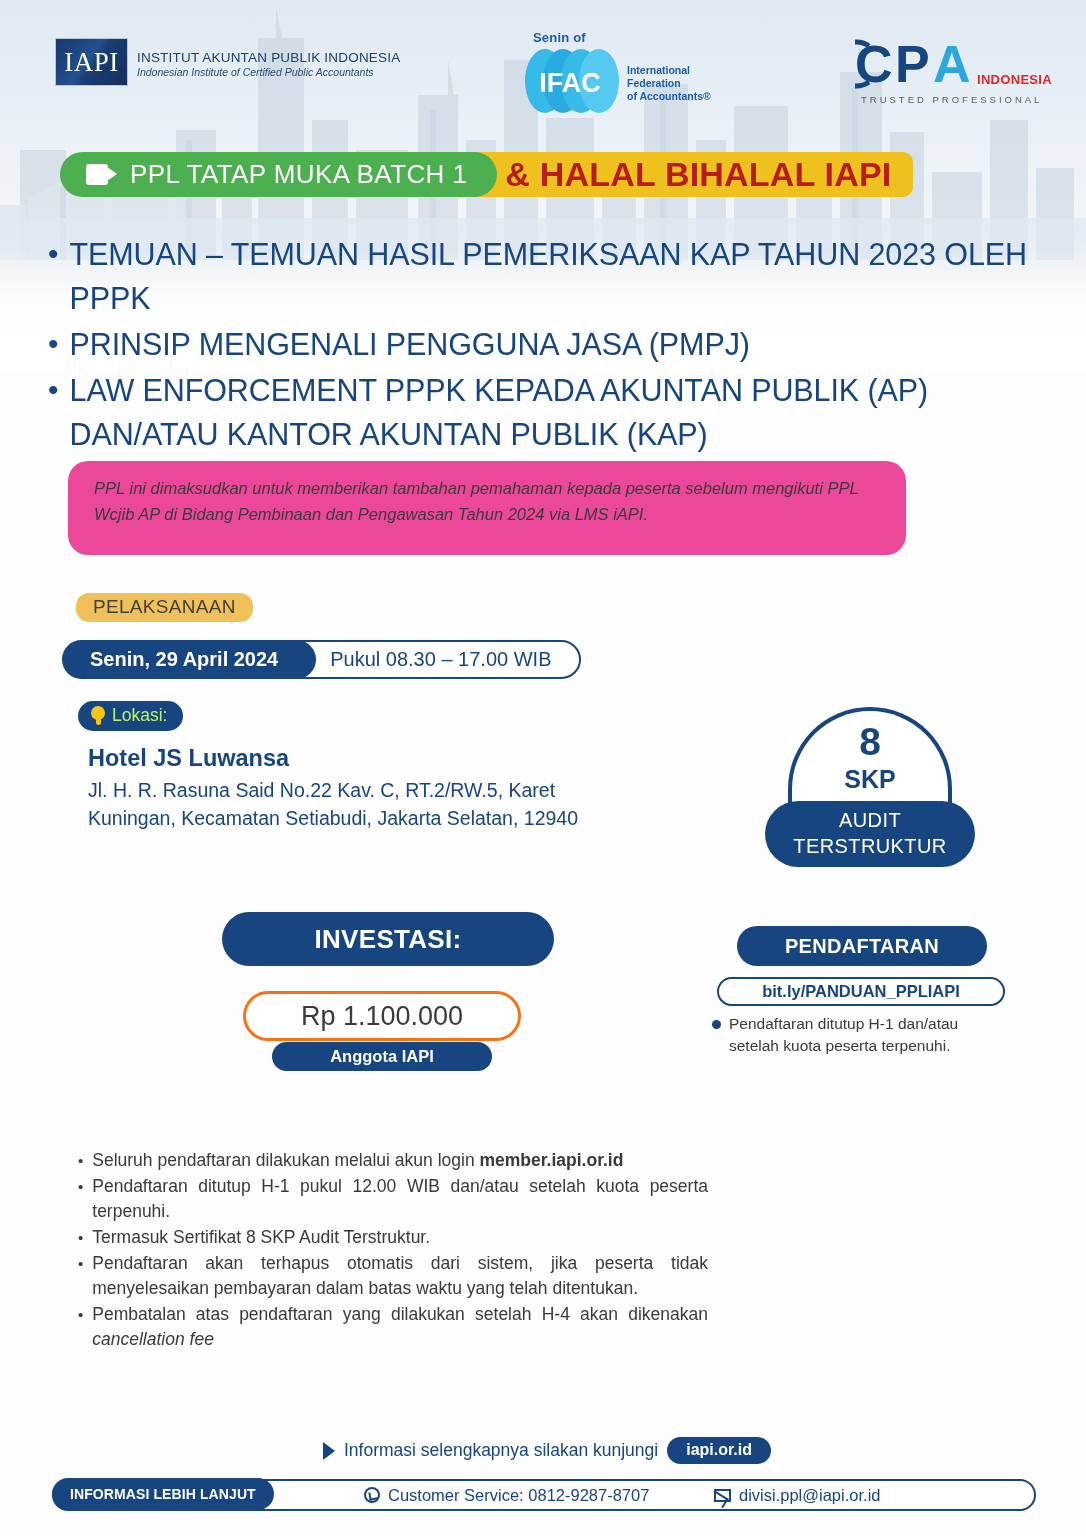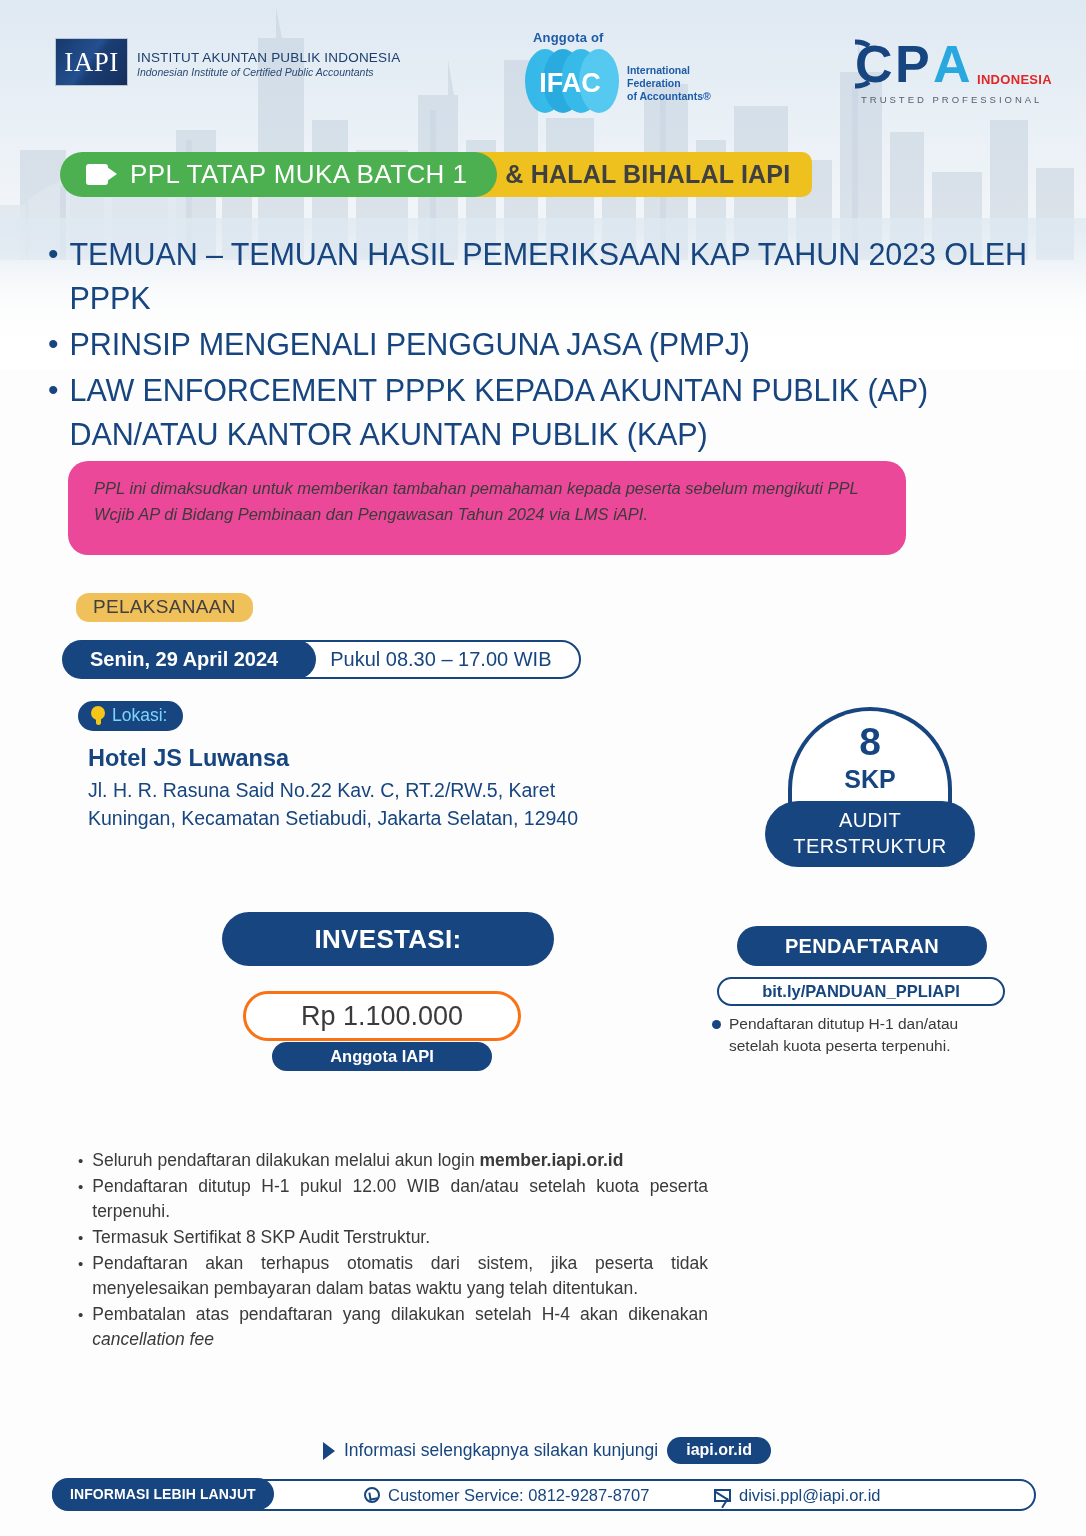--- a/index.html
+++ b/index.html
@@ -99,21 +99,21 @@
     border-top:7.5px solid transparent;
     border-bottom:7.5px solid transparent;
     border-left:10px solid #fff;
   }
   .ribbon-yellow {
     height:45px; background:#eec11e; border-radius:0 10px 10px 0;
     display:flex; align-items:center; padding:0 22px 0 38px;
     margin-left:-30px; position:relative; z-index:1;
   }
   .ribbon-yellow .label {
-    color:#404040; font-size:25px; font-weight:bold; letter-spacing:.2px; white-space:nowrap;
+    color:#b91c1c; font-size:34px; font-weight:bold; letter-spacing:.2px; white-space:nowrap;
   }
 
   
   .headline { position:absolute; left:48px; top:232px; width:1000px; }
   .hl-item {
     display:flex; align-items:flex-start;
     margin-bottom:2px;
   }
   .hl-dot {
     color:#17457f; font-size:30px; line-height:44px; margin-right:11px; flex:0 0 auto;
@@ -164,21 +164,21 @@
   }
   .pin { width:14px; height:19px; position:relative; flex:0 0 auto; }
   .pin-head {
     position:absolute; left:0; top:0; width:14px; height:14px;
     background:#f5c518; border-radius:50%;
   }
   .pin-tip {
     position:absolute; left:4.5px; top:9px; width:5px; height:10px;
     background:#f5c518; border-radius:0 0 3px 3px;
   }
-  .lokasi-tag span { color:#7dd3fc; font-size:17.5px; }
+  .lokasi-tag span { color:#bef264; font-size:17.5px; }
 
   .venue { position:absolute; left:88px; top:745px; width:640px; }
   .venue h3 { color:#17457f; font-size:23.5px; font-weight:bold; margin-bottom:4px; }
   .venue p { color:#17457f; font-size:19.5px; line-height:1.45; font-weight:400; }
 
   
   .skp { position:absolute; left:765px; top:707px; width:210px; height:160px; }
   .skp-dome {
     position:absolute; left:23px; top:0; width:164px; height:120px;
     border:4px solid #17457f; border-bottom:none;
@@ -369,21 +369,21 @@
       <div class="iapi-mark">
         <span>IAPI</span>
       </div>
       <div class="iapi-words">
         <div class="l1">INSTITUT AKUNTAN PUBLIK INDONESIA</div>
         <div class="l2">Indonesian Institute of Certified Public Accountants</div>
       </div>
     </div>
 
     <div class="ifac-logo">
-      <div class="ifac-member">Anggota of</div>
+      <div class="ifac-member">Senin of</div>
       <svg class="ifac-badge" viewBox="0 0 110 66">
         <g opacity="0.92">
           <ellipse cx="30" cy="33" rx="20" ry="32" fill="#29b6e8"></ellipse>
           <ellipse cx="48" cy="33" rx="20" ry="32" fill="#1aa6de"></ellipse>
           <ellipse cx="66" cy="33" rx="20" ry="32" fill="#29b6e8"></ellipse>
           <ellipse cx="84" cy="33" rx="20" ry="32" fill="#49c6ef"></ellipse>
         </g>
         <text x="55" y="44" text-anchor="middle" fill="#ffffff" font-family="Liberation Sans, sans-serif" font-size="27" font-weight="bold">IFAC</text>
       </svg>
       <div class="ifac-text">

